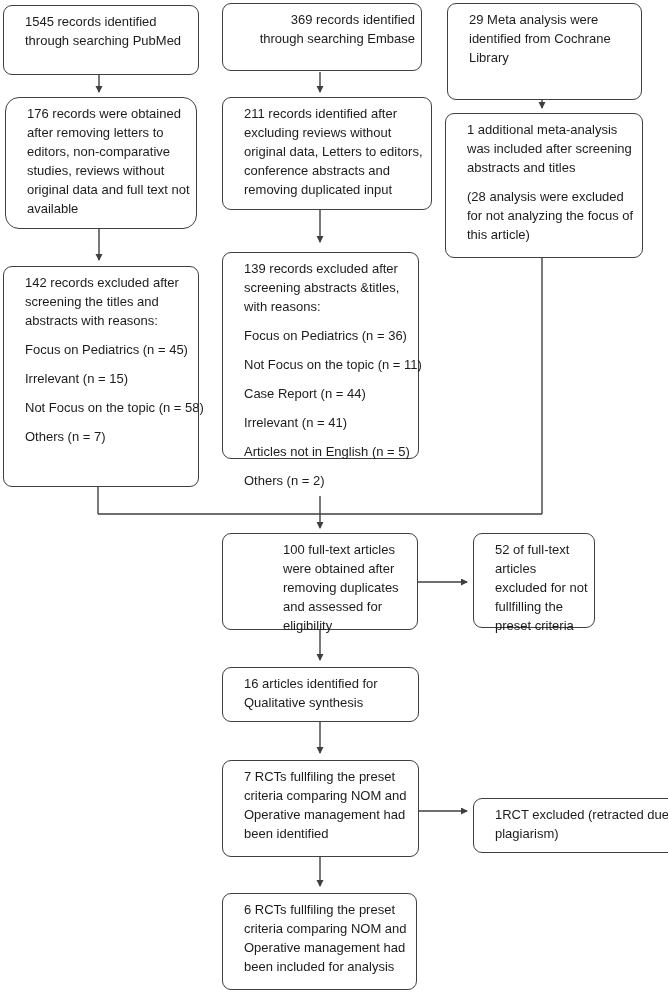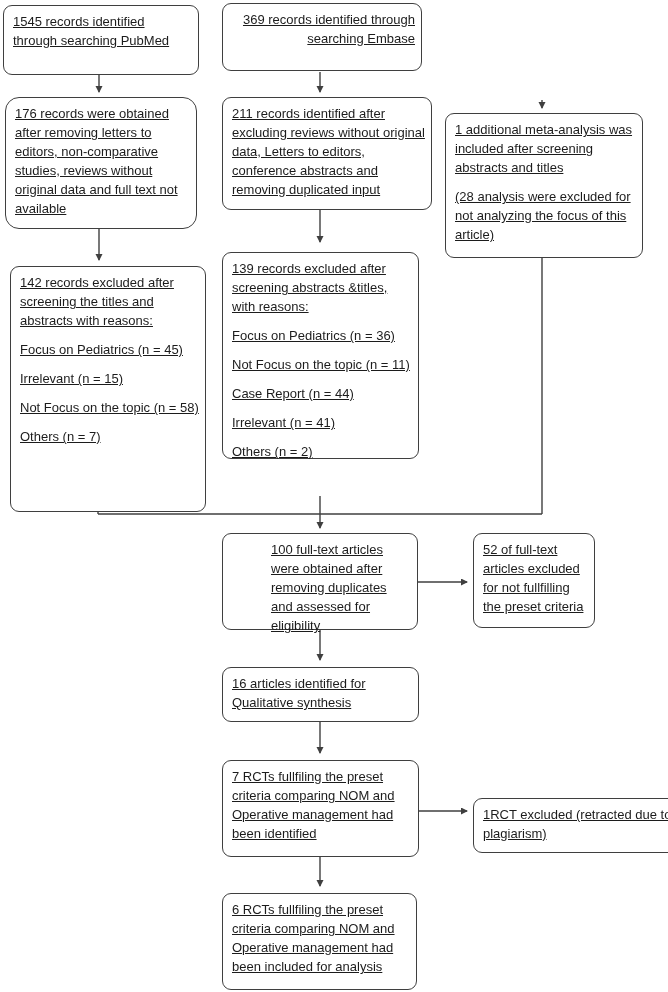--- a/index.html
+++ b/index.html
@@ -11,21 +11,21 @@
   .box{
     position:absolute;
     box-sizing:border-box;
     border:1.5px solid var(--border);
     border-radius:9px;
     background:var(--bg);
     padding:6px 6px 6px 9px;
     font-size:13px;
     line-height:19px;
   }
-  .box p{margin:0 0 10px 0;text-decoration:underline;}
+  .box p{margin:0 0 10px 12px;}
   .box p:last-child{margin-bottom:0;}
   .box p.nw{white-space:nowrap;}
   #connectors{position:absolute;left:0;top:0;width:668px;height:992px;pointer-events:none;}
   #connectors line{stroke:var(--arrow);stroke-width:1.4;}
   #connectors .ah{fill:var(--arrow);}
 </style>
 </head>
 <body>
 
 <div id="canvas">
@@ -53,48 +53,52 @@
   </svg>
 
   <div class="box" style="left:3px;top:5px;width:196px;height:70px;">
     <p>1545 records identified through searching PubMed</p>
   </div>
 
   <div class="box" style="left:222px;top:3px;width:200px;height:68px;text-align:right;">
     <p>369 records identified through searching Embase</p>
   </div>
 
+  <div class="box" style="left:447px;top:3px;width:195px;height:97px;">
+    <p>29 Meta analysis were identified from Cochrane Library</p>
+  </div>
 
   <div class="box" style="left:5px;top:97px;width:192px;height:132px;border-radius:14px;">
     <p>176 records were obtained after removing letters to editors, non-comparative studies, reviews without original data and full text not available</p>
   </div>
 
   <div class="box" style="left:222px;top:97px;width:210px;height:113px;">
     <p>211 records identified after excluding reviews without original data, Letters to editors, conference abstracts and removing duplicated input</p>
   </div>
 
   <div class="box" style="left:445px;top:113px;width:198px;height:145px;">
     <p>1 additional meta-analysis was included after screening abstracts and titles</p>
     <p>(28 analysis were excluded for not analyzing the focus of this article)</p>
   </div>
 
-  <div class="box" style="left:10px;top:266px;width:196px;height:246px;">
+  <div class="box" style="left:3px;top:266px;width:196px;height:221px;">
     <p>142 records excluded after screening the titles and abstracts with reasons:</p>
     <p class="nw">Focus on Pediatrics (n = 45)</p>
     <p class="nw">Irrelevant (n = 15)</p>
     <p class="nw">Not Focus on the topic (n = 58)</p>
     <p class="nw">Others (n = 7)</p>
   </div>
 
   <div class="box" style="left:222px;top:252px;width:197px;height:207px;">
     <p>139 records excluded after screening abstracts &amp;titles, with reasons:</p>
     <p class="nw">Focus on Pediatrics (n = 36)</p>
     <p class="nw">Not Focus on the topic (n = 11)</p>
     <p class="nw">Case Report (n = 44)</p>
     <p class="nw">Irrelevant (n = 41)</p>
+    <p class="nw">Articles not in English (n = 5)</p>
     <p class="nw">Others (n = 2)</p>
   </div>
 
   <div class="box" style="left:222px;top:533px;width:196px;height:97px;padding-left:48px;">
     <p>100 full-text articles were obtained after removing duplicates and assessed for eligibility</p>
   </div>
 
   <div class="box" style="left:473px;top:533px;width:122px;height:95px;">
     <p>52 of full-text articles excluded for not fullfilling the preset criteria</p>
   </div>

